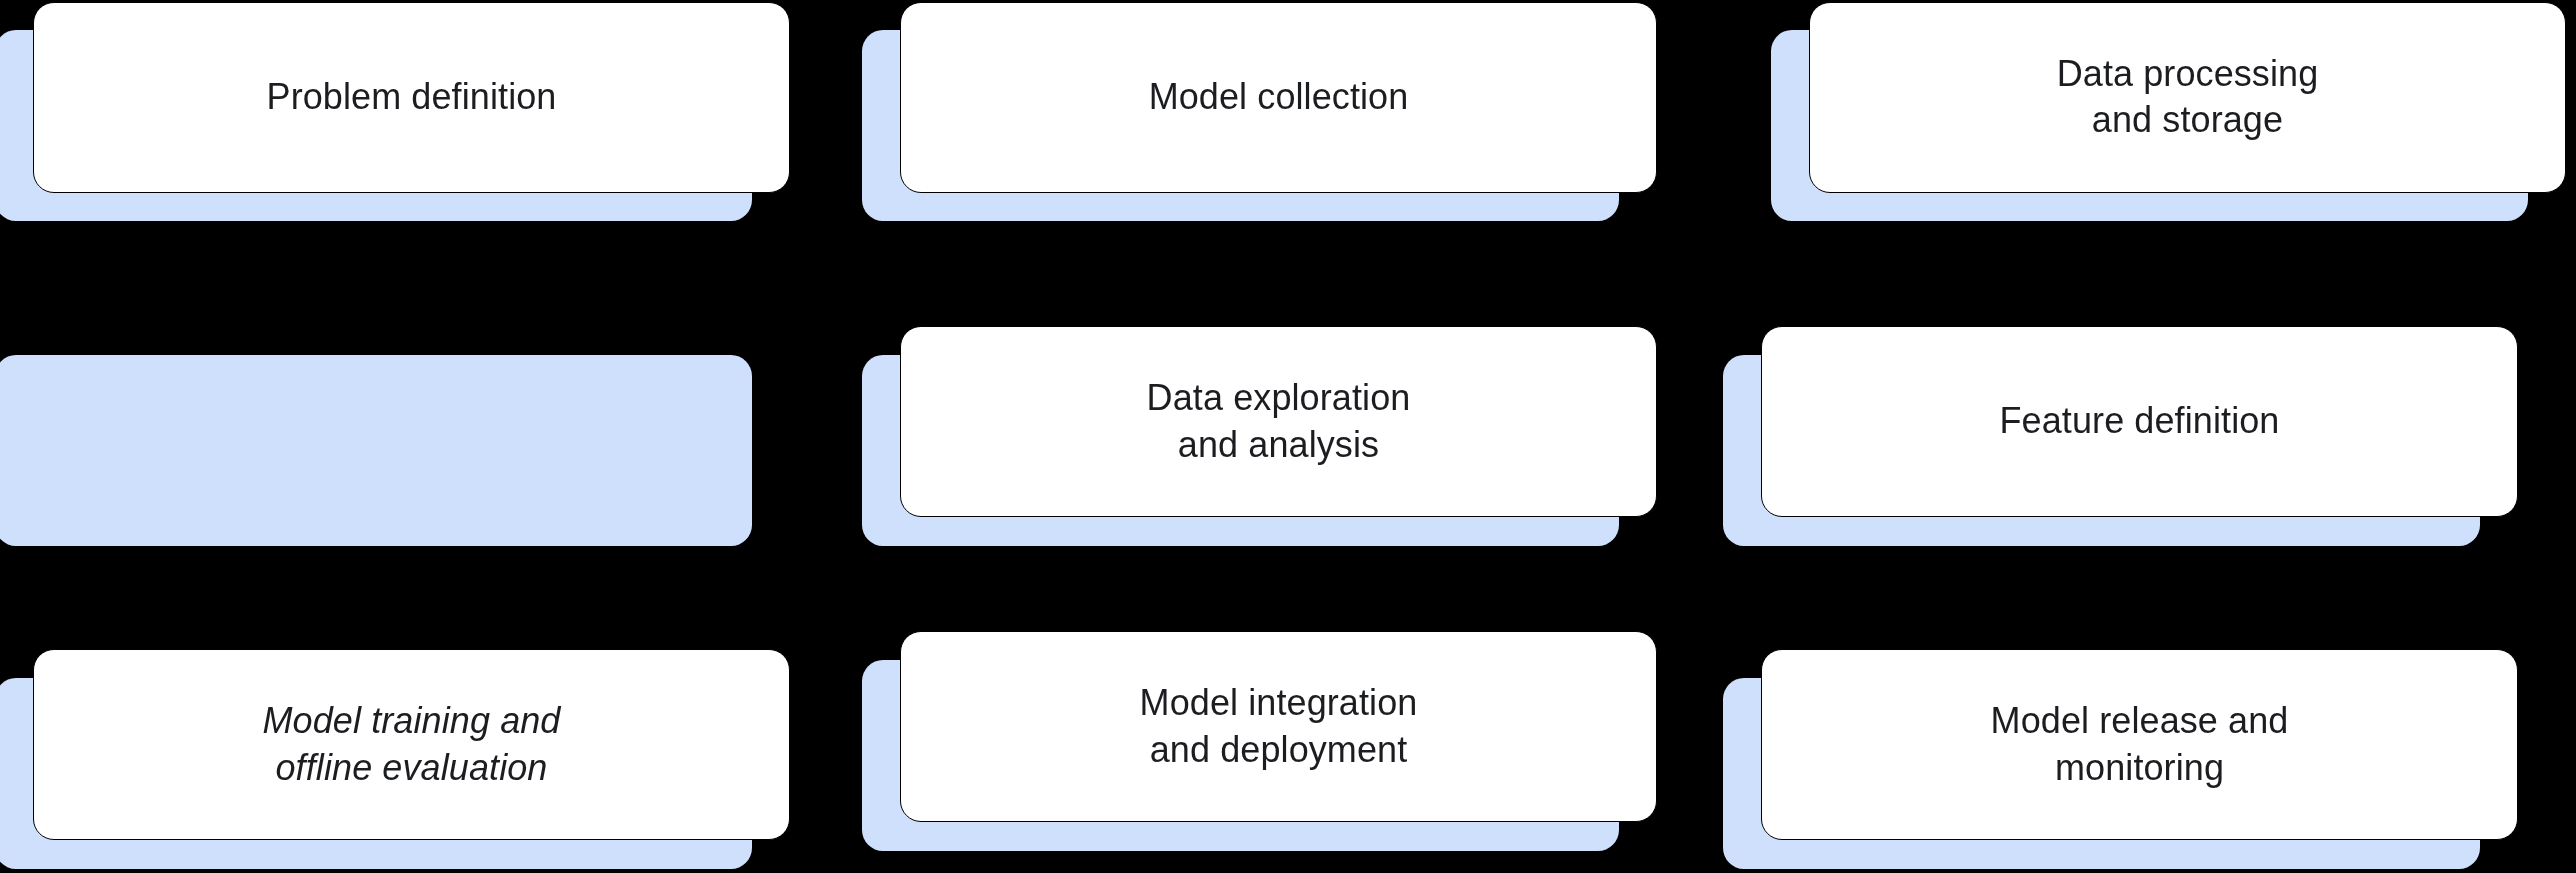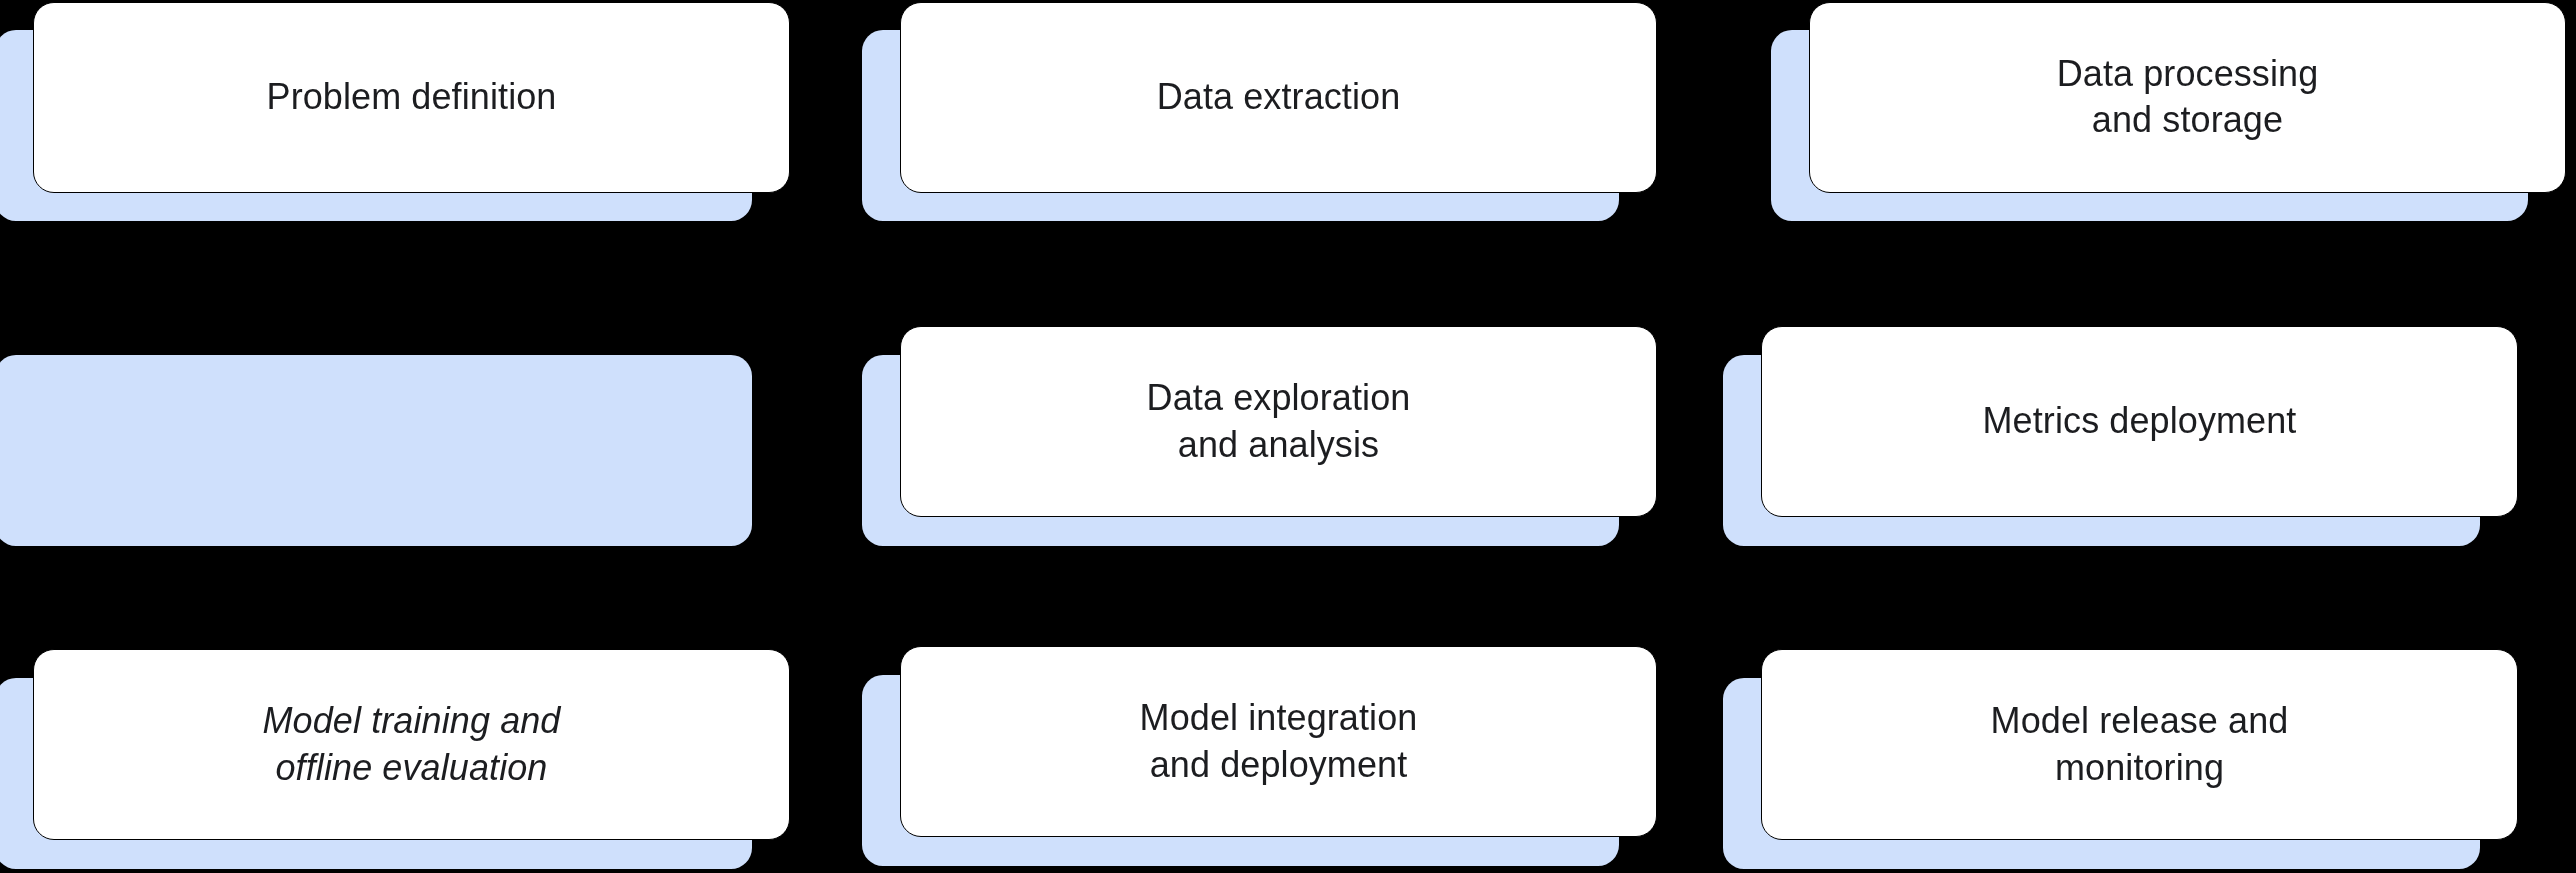--- a/index.html
+++ b/index.html
@@ -77,21 +77,21 @@
     <div class="card-cell" style="left:33px; top:1.9px;">
       <div class="card-shadow"></div>
       <div class="card-face">
         <span class="card-label">Problem definition</span>
       </div>
     </div>
 
     <div class="card-cell" style="left:900px; top:1.9px;">
       <div class="card-shadow"></div>
       <div class="card-face">
-        <span class="card-label">Data extraction</span>
+        <span class="card-label">Model collection</span>
       </div>
     </div>
 
     <div class="card-cell" style="left:1761px; top:1.9px;margin-left:48px;">
       <div class="card-shadow"></div>
       <div class="card-face">
         <span class="card-label">Data processing
 and storage</span>
       </div>
     </div>
@@ -104,33 +104,33 @@
       <div class="card-shadow"></div>
       <div class="card-face">
         <span class="card-label">Data exploration
 and analysis</span>
       </div>
     </div>
 
     <div class="card-cell" style="left:1761px; top:326px;">
       <div class="card-shadow"></div>
       <div class="card-face">
-        <span class="card-label">Metrics deployment</span>
+        <span class="card-label">Feature definition</span>
       </div>
     </div>
 
     <div class="card-cell" style="left:33px; top:649px;font-style:italic;">
       <div class="card-shadow"></div>
       <div class="card-face">
         <span class="card-label">Model training and
 offline evaluation</span>
       </div>
     </div>
 
-    <div class="card-cell" style="left:900px; top:646px;">
+    <div class="card-cell" style="left:900px; top:631px;">
       <div class="card-shadow"></div>
       <div class="card-face">
         <span class="card-label">Model integration
 and deployment</span>
       </div>
     </div>
 
     <div class="card-cell" style="left:1761px; top:649px;padding-left:40px;">
       <div class="card-shadow"></div>
       <div class="card-face">

